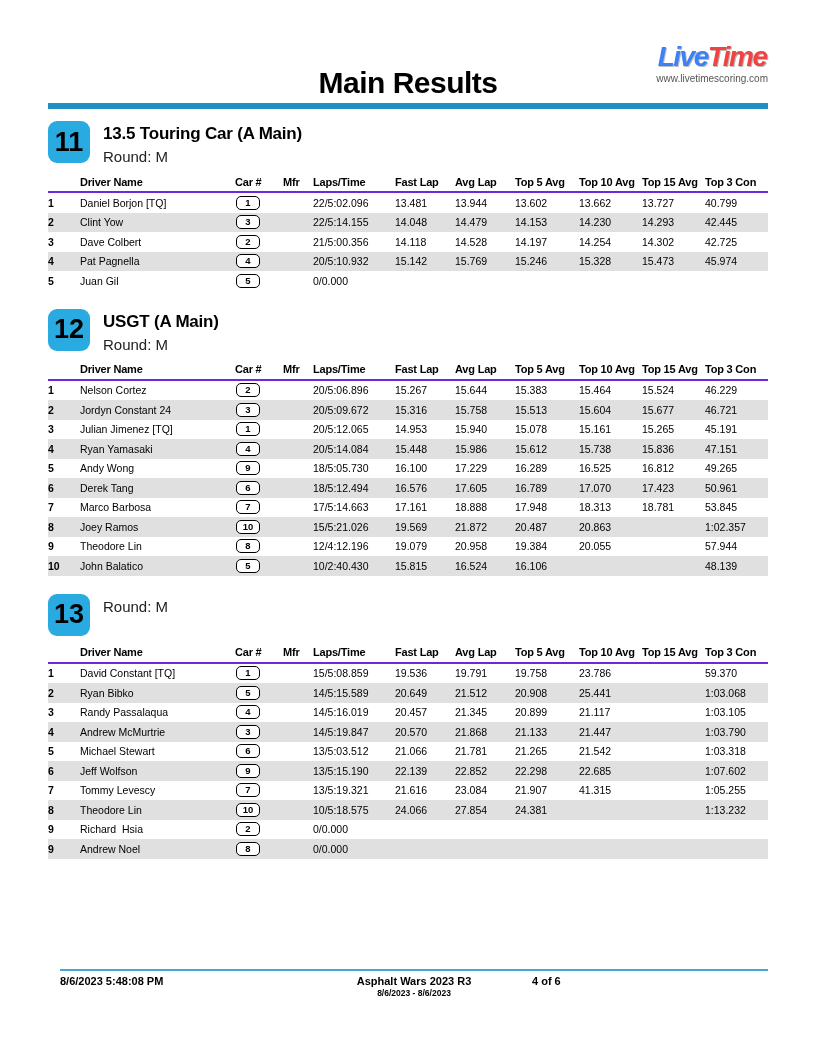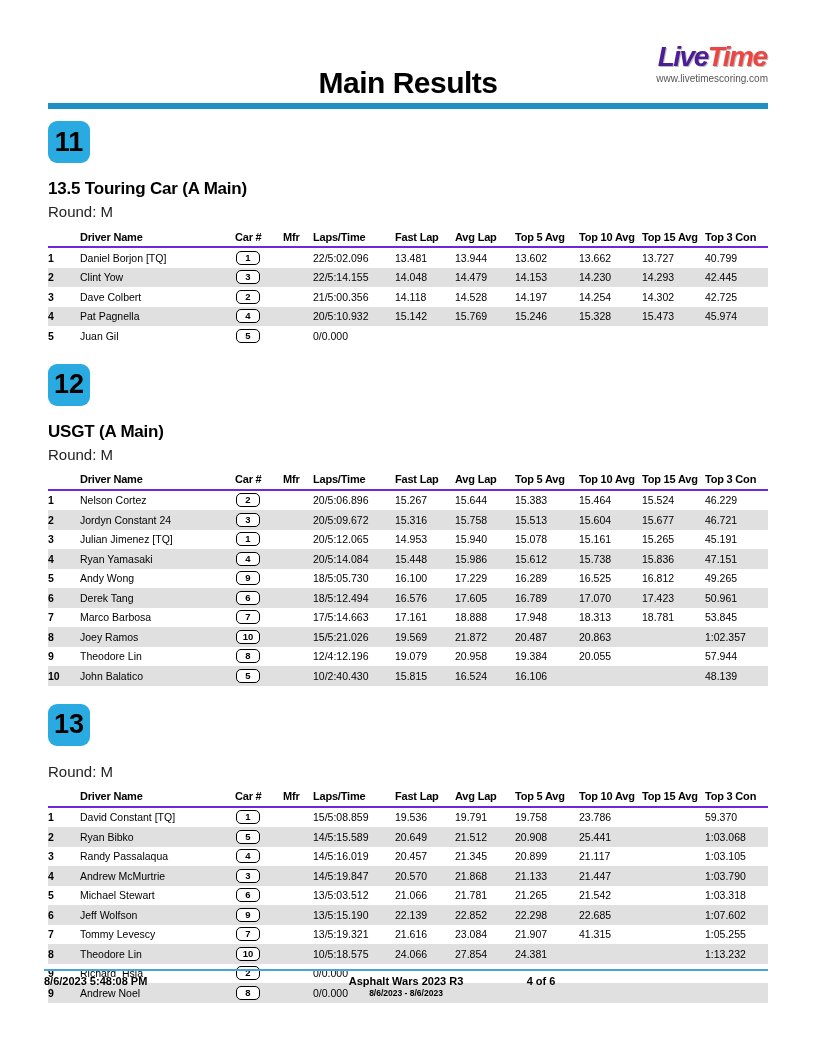--- a/index.html
+++ b/index.html
@@ -15,30 +15,30 @@
   .page-title {
     position:absolute; left:0; right:0; top:50px; margin:16px;
     text-align:center; font-size:30px; font-weight:bold; letter-spacing:-0.5px;
   }
   .logo { position:absolute; right:0; top:42px; text-align:center; }
   .wordmark {
     font-size:28px; font-weight:bold; font-style:italic; letter-spacing:-1.5px;
     line-height:30px; white-space:nowrap;
     text-shadow:1px 1px 0 #bbb;
   }
-  .wordmark .live { color:#4c1d95; }
+  .wordmark .live { color:#3b82f6; }
   .wordmark .time { color:#ef4444; }
   .logo-site { font-size:10px; color:#555; margin-top:1px; }
 
   .rule { height:6px; background:#1E90C4; }
 
   
   #sections { margin-top:12px; }
   section.race { margin-bottom:18px; }
-  .sec-head { display:flex; gap:13px; align-items:flex-start;flex-direction:column; }
+  .sec-head { display:flex; gap:13px; align-items:flex-start; }
   .badge {
     width:42px; height:42px; background:#29ABE2; border-radius:9px; flex:0 0 42px;
     display:flex; align-items:center; justify-content:center;
     font-size:27px; font-weight:bold; color:#000;
   }
   .sec-title { font-size:17px; font-weight:bold; line-height:20px; padding-top:3px; letter-spacing:-0.2px; }
   .sec-round { font-size:15px; color:#222; margin-top:4px; }
 
   
   .tbl { margin-top:7px; font-size:10.5px; }
@@ -52,21 +52,21 @@
   .c { overflow:hidden; white-space:nowrap; }
   .c.pos { font-weight:bold; }
   .c.driver { white-space:pre; }
   .car-box {
     display:inline-block; border:1.5px solid #000; border-radius:5px;
     min-width:24px; height:14px; line-height:12px; text-align:center;
     font-weight:bold; font-size:9.5px; background:#fff; padding:0 2px; margin-left:1px;
   }
 
   
-  footer { position:absolute; left:44px; right:48px; top:969px; }
+  footer { position:absolute; left:60px; right:48px; top:969px; }
   .footer-rule { height:2px; background:#44A5D6; margin-bottom:4px; }
   .footer-row { display:flex; font-weight:bold; font-size:11px; }
   .footer-left  { flex:1; text-align:left; }
   .footer-center{ flex:1; text-align:center; }
   .footer-right { flex:1; }
   .footer-daterange { font-size:8.5px; margin-top:1px; }
 </style>
 </head>
 <body>
 

